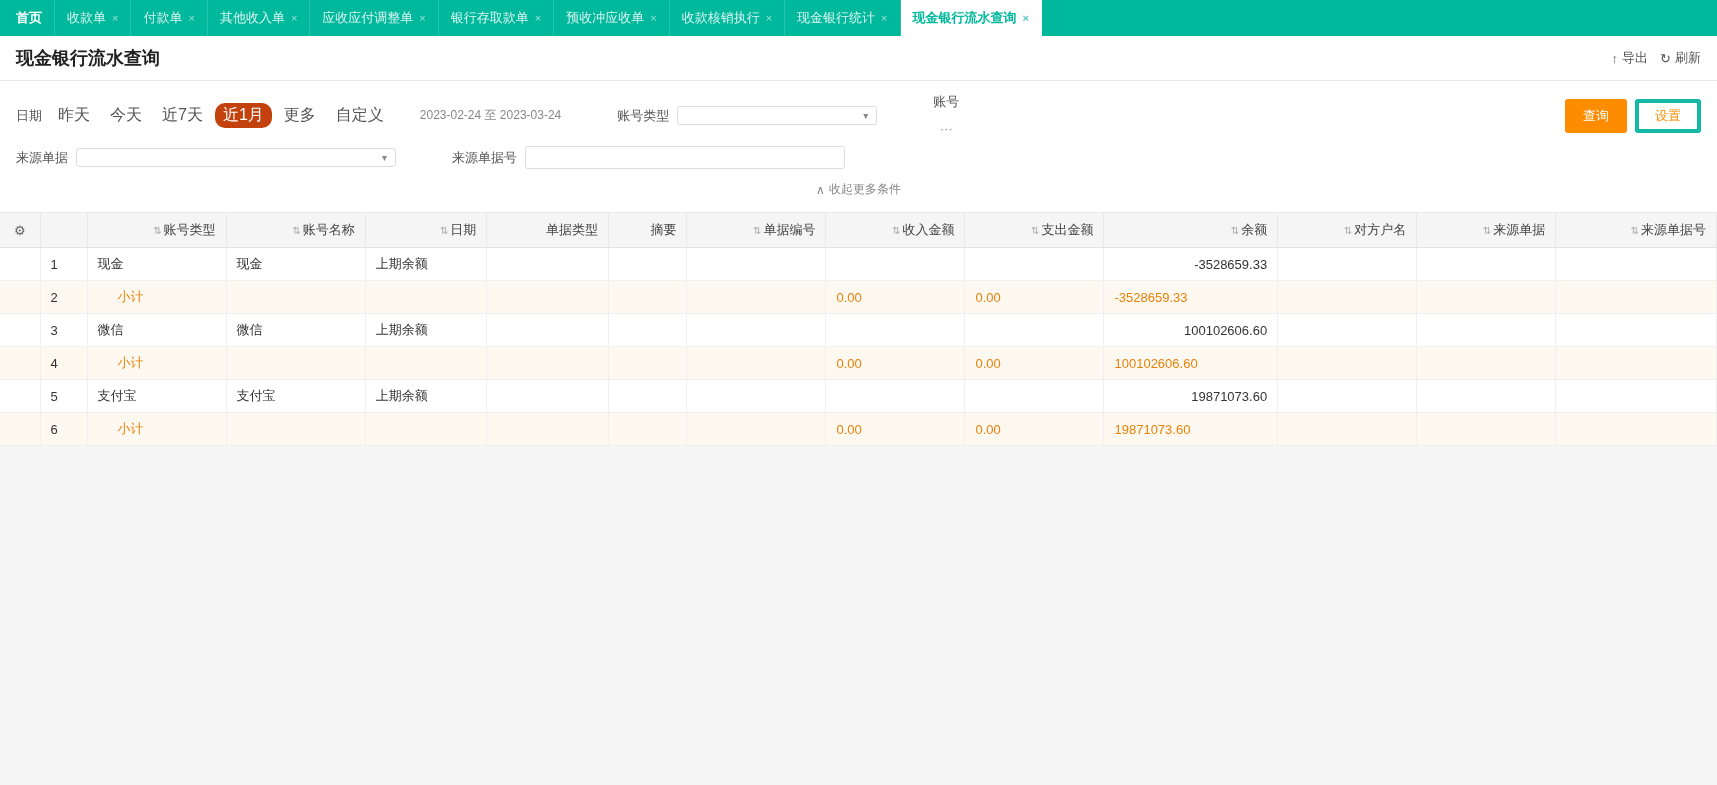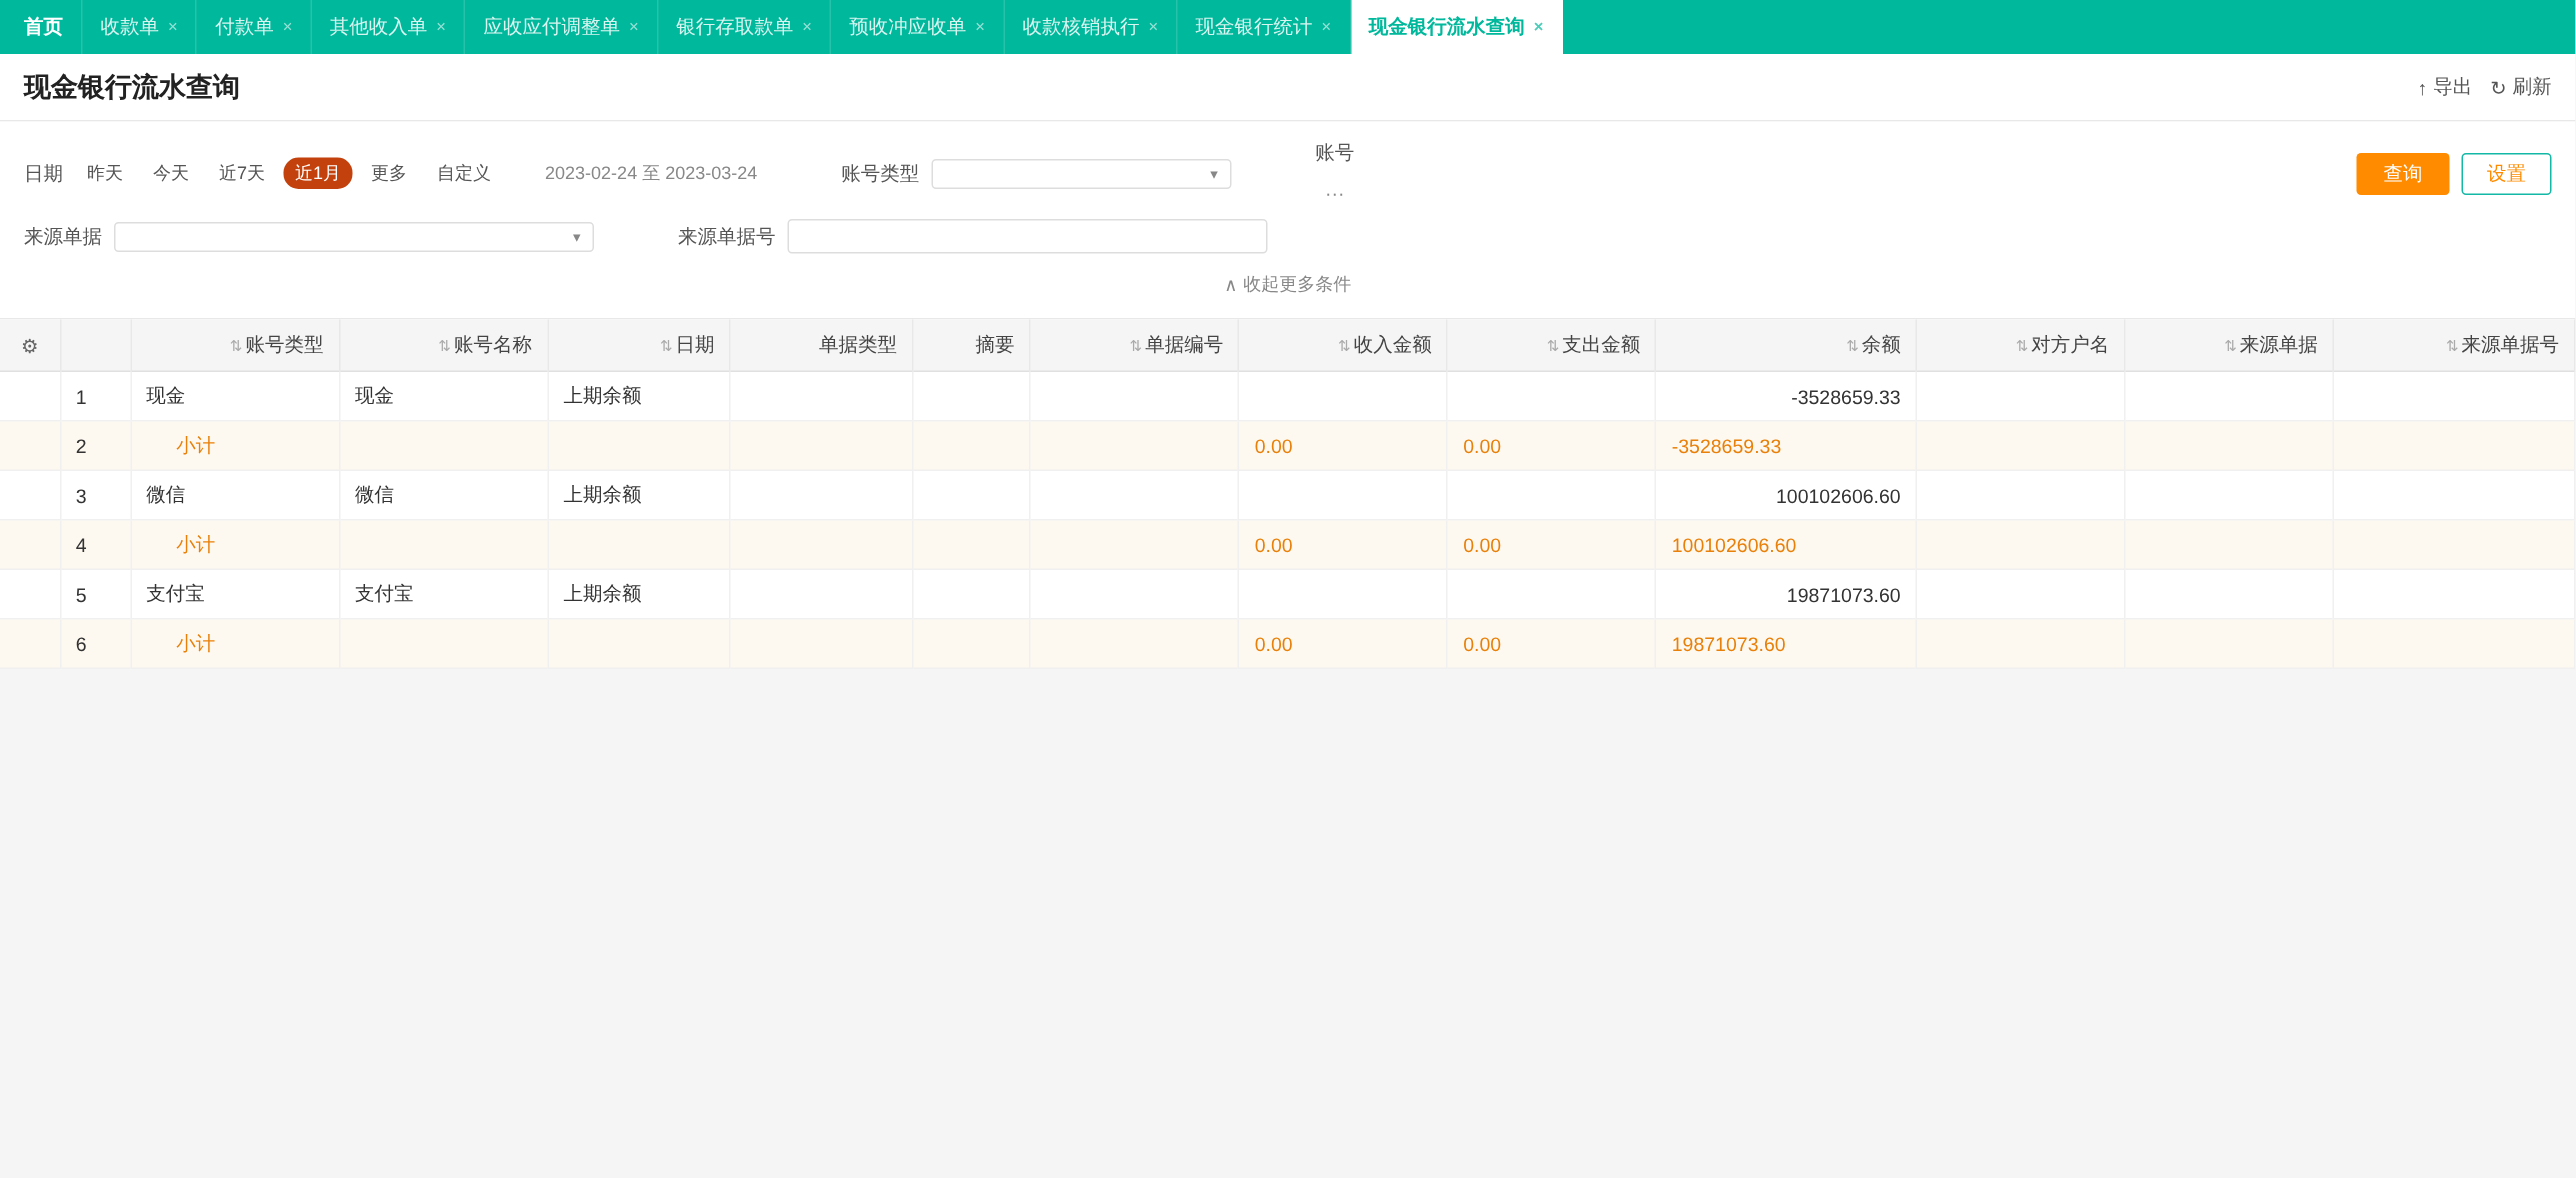--- a/index.html
+++ b/index.html
@@ -89,21 +89,21 @@
     }
     .date-options {
       display: flex;
       align-items: center;
       gap: 4px;
     }
     .date-btn {
       padding: 2px 8px;
       border-radius: 3px;
       cursor: pointer;
-      font-size: 12px;
+      font-size: 16px;
       color: #555;
     }
     .date-btn.active {
       background: #c2410c;
       color: #fff;
       border-radius: 10px;
     }
     .date-range {
       color: #888;
       font-size: 12px;
@@ -137,21 +137,21 @@
       color: #fff;
       border: none;
       border-radius: 3px;
       padding: 5px 18px;
       cursor: pointer;
       font-size: 13px;
     }
     .settings-btn {
       background: #fff;
       color: #ff8c00;
-      border: 1px solid #14b8a6;
+      border: 4px solid #14b8a6;
       border-radius: 3px;
       padding: 4px 16px;
       cursor: pointer;
       font-size: 13px;
     }
     .collapse-bar {
       display: flex;
       justify-content: center;
       align-items: center;
       padding: 4px 0 2px;

